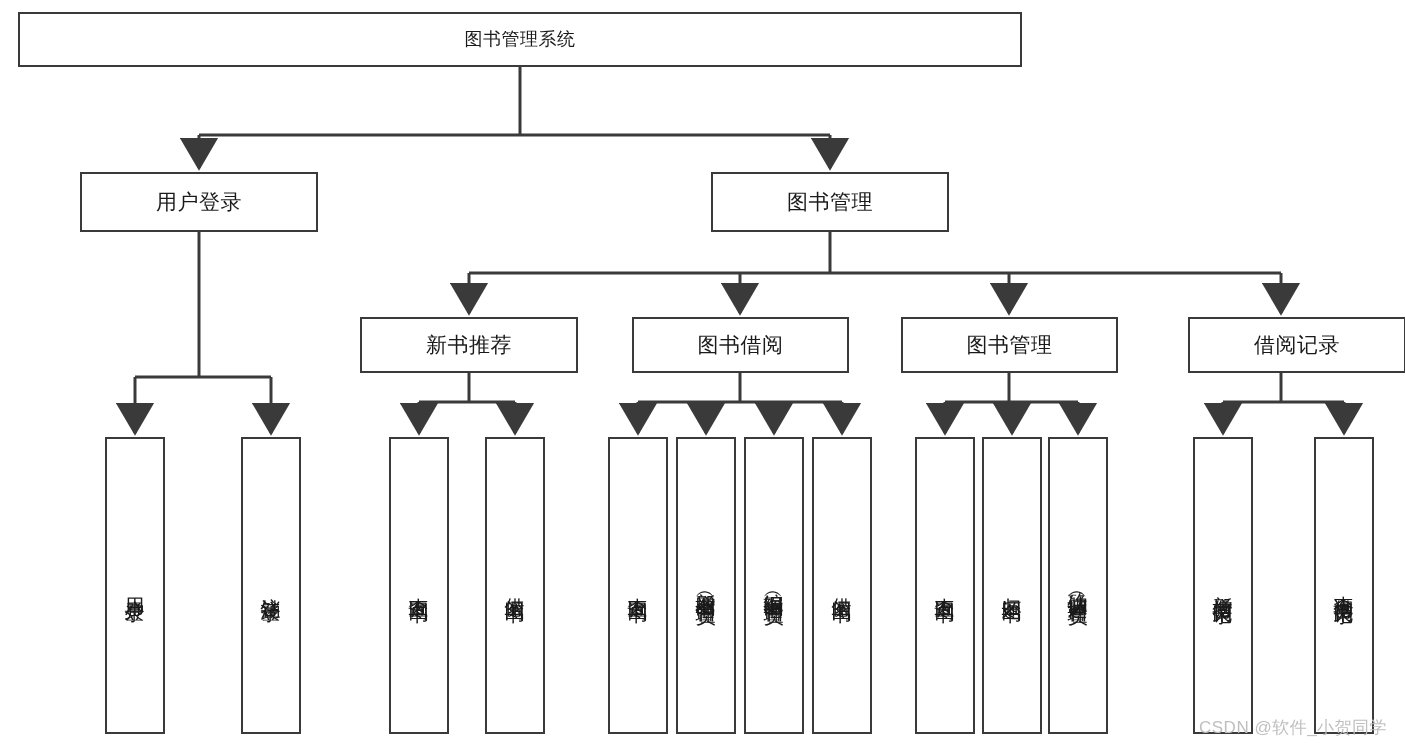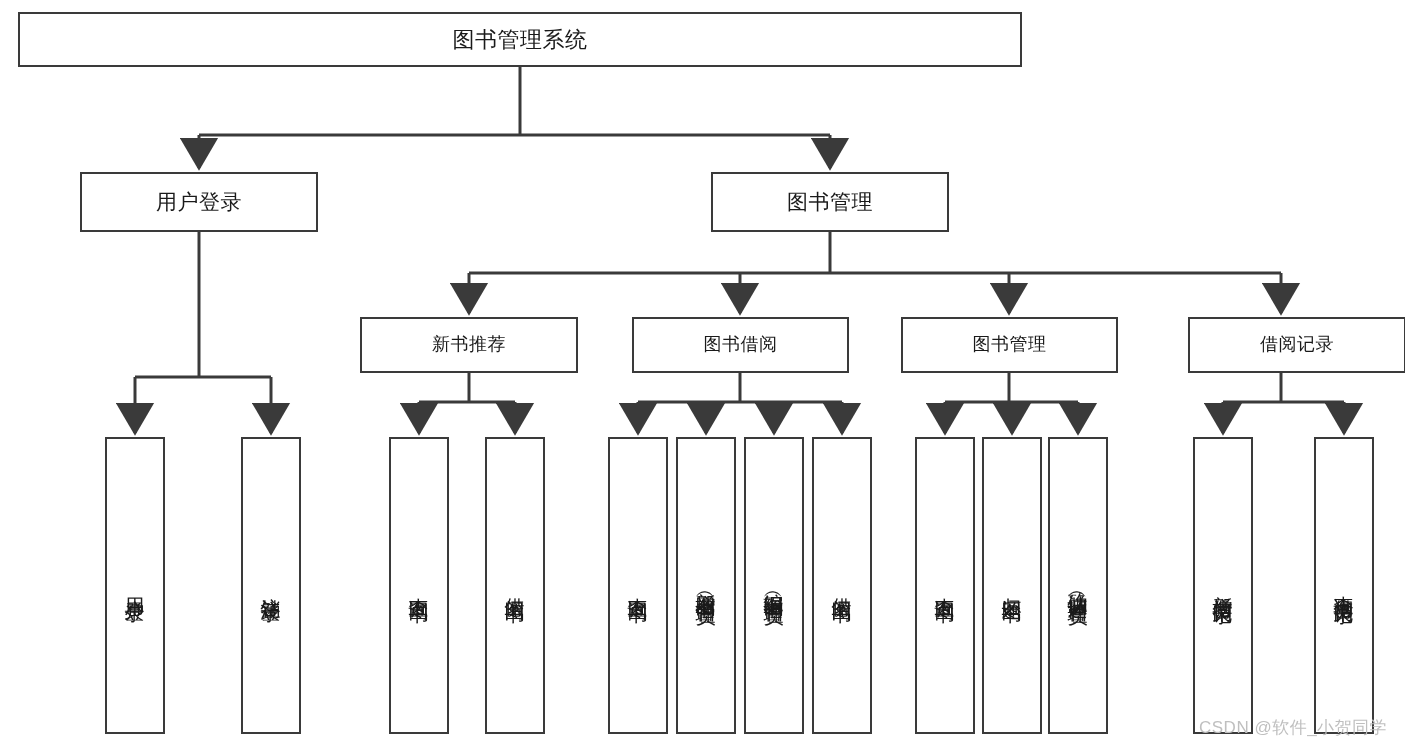--- a/index.html
+++ b/index.html
@@ -37,23 +37,23 @@
     color: #1a1a1a;
     z-index: 2;
   }
   .node .label {
     display: block;
     text-align: center;
     line-height: 1.18;
     letter-spacing: 0.5px;
   }
   
-  .node-root { font-size: 22px; }
+  .node-root { font-size: 18px; }
   .node-l1   { font-size: 21px; }
-  .node-l2   { font-size: 18px; }
+  .node-l2   { font-size: 21px; }
   .node-leaf { font-size: 20px; }
   
   .node-leaf .label {
     writing-mode: vertical-rl;
     text-orientation: upright;
     line-height: 1.0;
     letter-spacing: 2px;
     white-space: nowrap;
   }
   .watermark {

